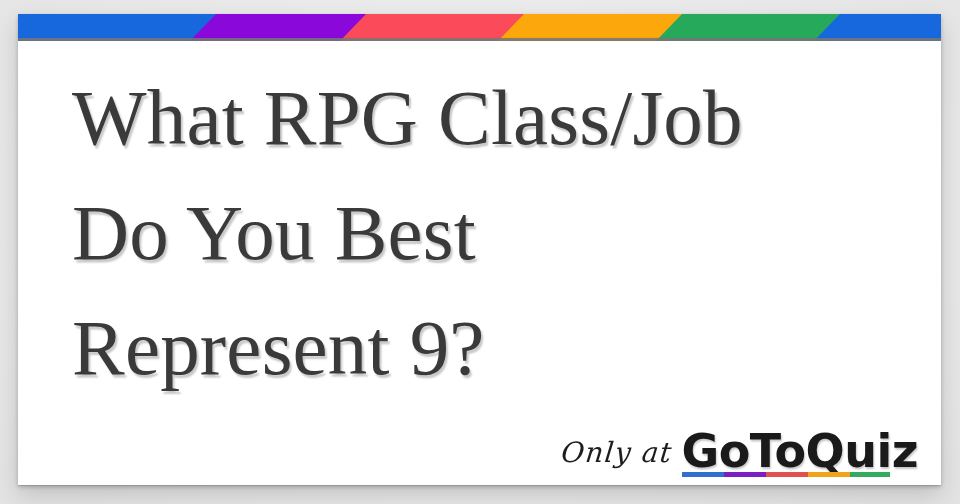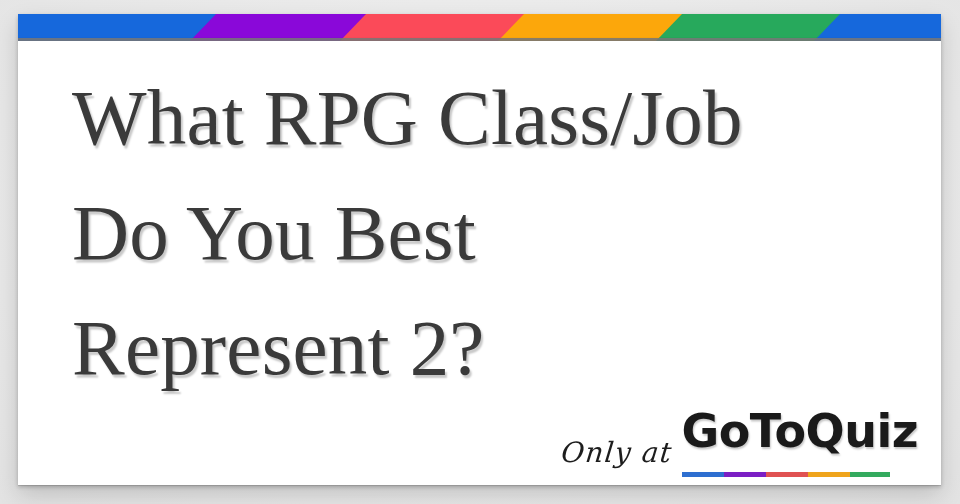--- a/index.html
+++ b/index.html
@@ -100,21 +100,21 @@
     font-style: italic;
     font-size: 28px;
     color: #1d1d1d;
     letter-spacing: 1.2px;
     transform: skewX(-6deg);
     padding-bottom: 8px;
     white-space: nowrap;
   }
   #brand-logo {
     position: relative;
-    padding-bottom: 23px;
+    padding-bottom: 3px;
   }
   #brand-word {
     font-family: "DejaVu Sans", "Liberation Sans", sans-serif;
     font-weight: bold;
     font-size: 46px;
     letter-spacing: -0.5px;
     color: #1a1a1a;
     line-height: 1;
     white-space: nowrap;
     text-shadow: 1px 2px 2px rgba(0,0,0,0.22);
@@ -142,21 +142,21 @@
         <div class="seg" style="background: rgb(251, 74, 89); left: 296px; width: 210px; clip-path: polygon(12.381% 0px, 100% 0px, 87.619% 100%, 0% 100%); z-index: 4;"></div>
         <div class="seg" style="background: rgb(252, 167, 11); left: 454px; width: 210px; clip-path: polygon(12.381% 0px, 100% 0px, 87.619% 100%, 0% 100%); z-index: 3;"></div>
         <div class="seg" style="background: rgb(39, 169, 92); left: 612px; width: 210px; clip-path: polygon(12.381% 0px, 100% 0px, 87.619% 100%, 0% 100%); z-index: 2;"></div>
         <div class="seg" style="background: rgb(22, 104, 220); left: 770px; width: 153px; clip-path: polygon(16.9935% 0px, 100% 0px, 100% 100%, 0% 100%); z-index: 1;"></div>
         <div class="shade" style="background: linear-gradient(rgba(0, 0, 0, 0) 0%, rgba(0, 0, 0, 0.18) 100%); z-index: 50;"></div>
         <div class="underline" style="z-index: 60;"></div>
       </div>
 
     <div id="title">What RPG Class/Job
 Do You Best
-Represent 2?</div>
+Represent 9?</div>
 
     <div id="brand">
       <div id="brand-only-at">Only at</div>
       <div id="brand-logo">
         <div id="brand-word">GoToQuiz</div>
         <div id="brand-rule">
             <span style="background: rgb(46, 111, 208); width: 42px;"></span>
             <span style="background: rgb(123, 31, 196); width: 42px;"></span>
             <span style="background: rgb(224, 82, 82); width: 42px;"></span>
             <span style="background: rgb(239, 164, 28); width: 42px;"></span>

